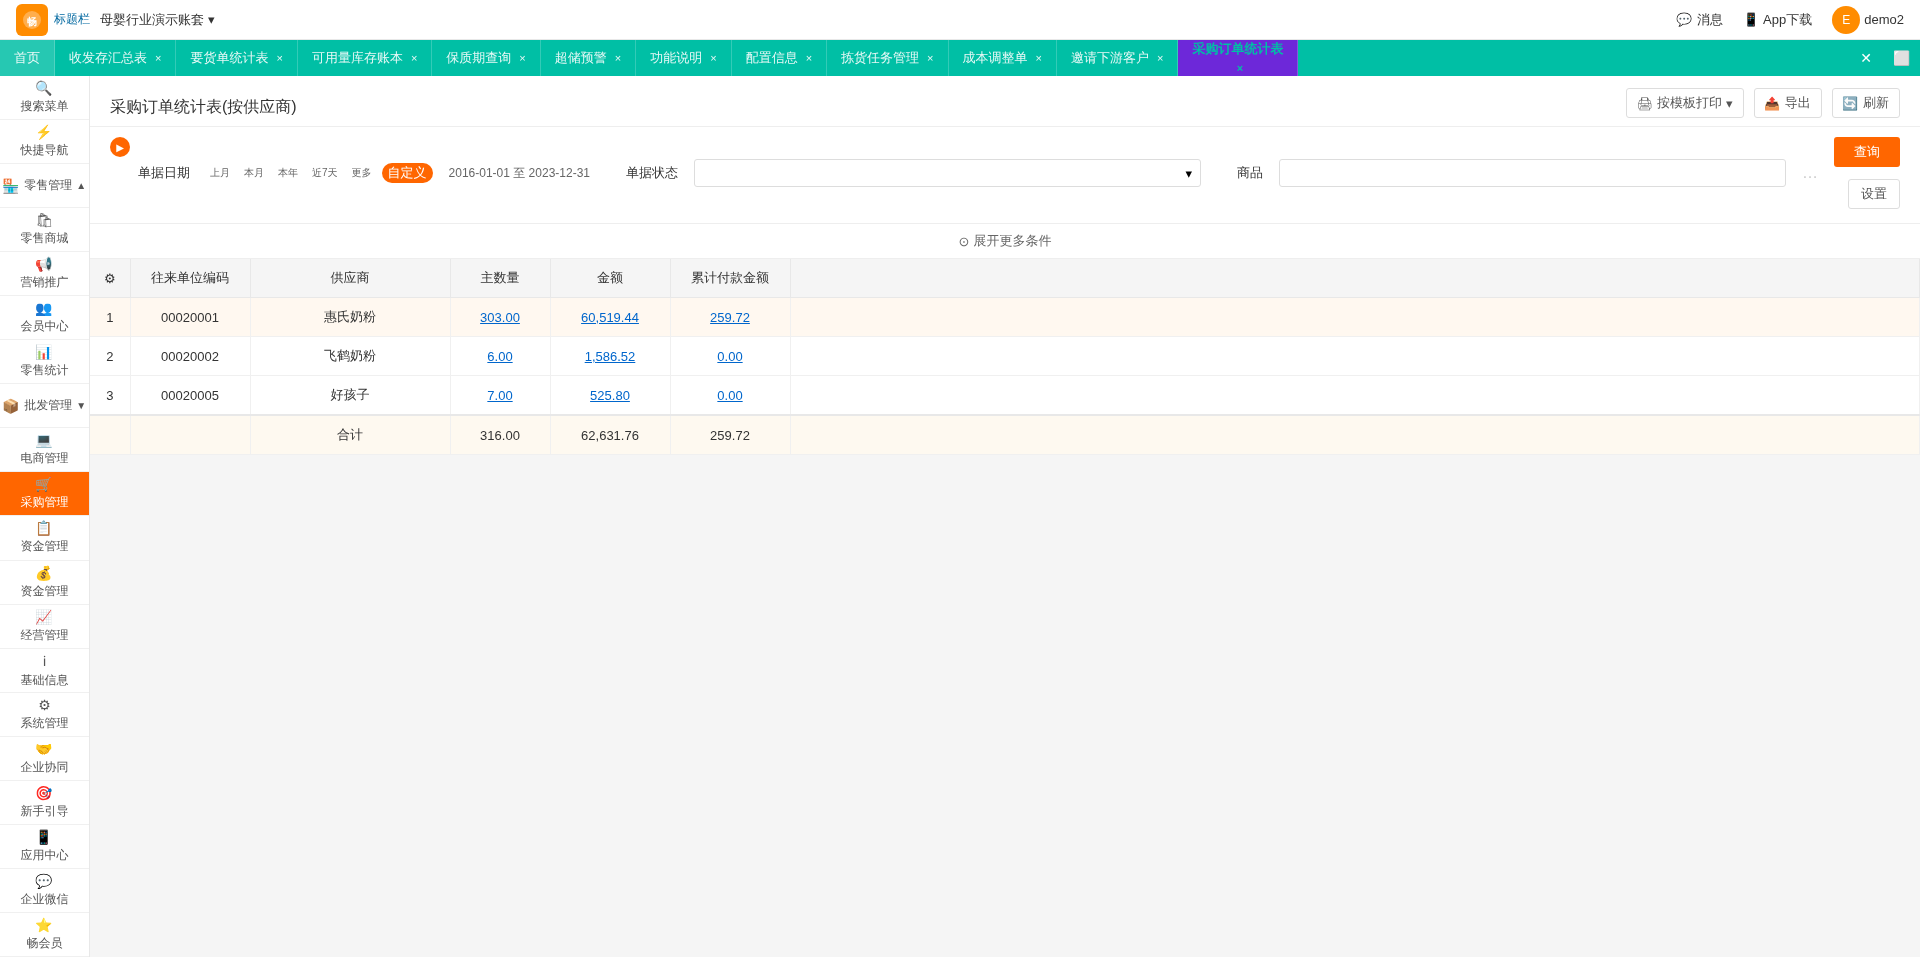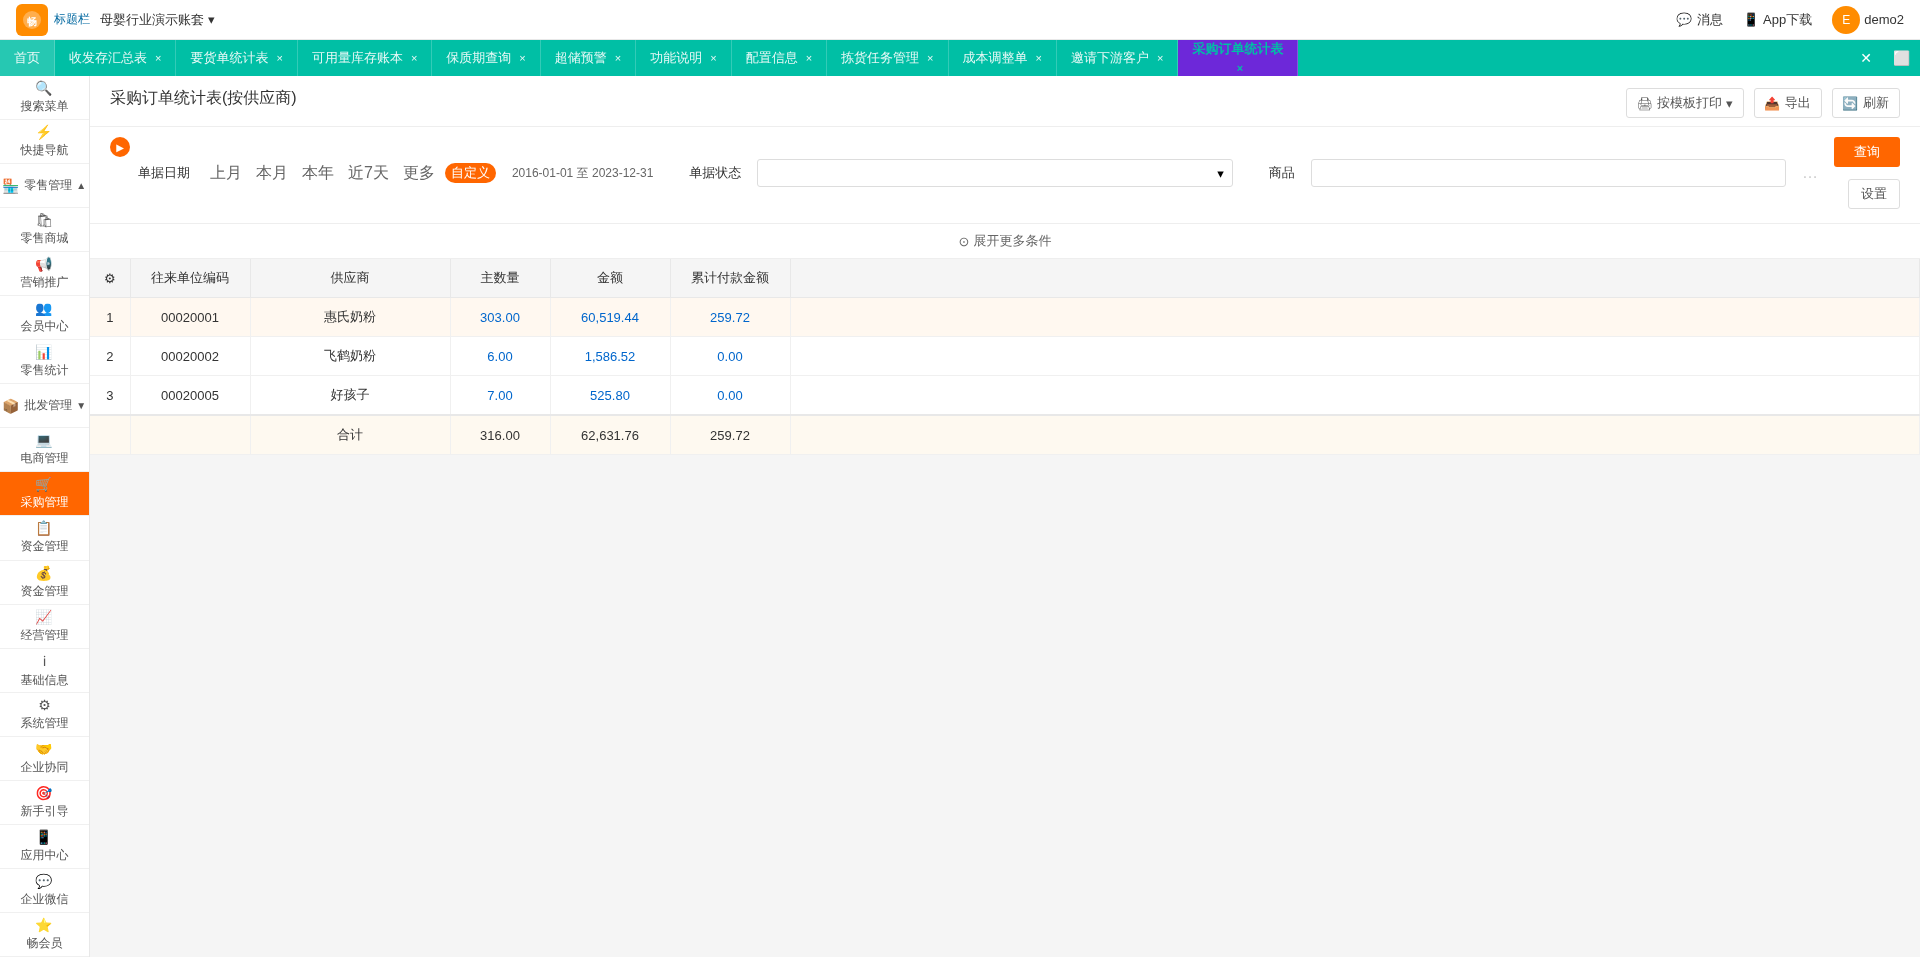--- a/index.html
+++ b/index.html
@@ -30,48 +30,48 @@
     .main-layout { display: flex; height: calc(957px - 40px - 36px); }
 
     
     .sidebar { width: 90px; background: #fff; border-right: 1px solid #e8e8e8; display: flex; flex-direction: column; overflow-y: auto; }
     .sidebar-item { height: 50px; display: flex; flex-direction: column; align-items: center; justify-content: center; gap: 2px; cursor: pointer; font-size: 12px; color: #555; border-bottom: 1px solid #f0f0f0; }
     .sidebar-item.active { background: #ff6600; color: white; }
     .sidebar-item .icon { font-size: 14px; }
 
     
     .content-area { flex: 1; background: #f5f5f5; overflow: auto; padding: 0; }
-    .page-header { background: #fff; padding: 12px 20px 8px; display: flex; align-items: flex-start; justify-content: space-between; border-bottom: 1px solid #eee; }
+    .page-header { background: #fff; padding: 12px 20px 8px; display: flex; align-items: flex-end; justify-content: space-between; border-bottom: 1px solid #eee; }
     .page-title { font-size: 16px; font-weight: 500; color: #333; }
     .header-actions { display: flex; align-items: center; gap: 10px; }
     .btn-print { display: flex; align-items: center; gap: 4px; padding: 5px 10px; border: 1px solid #ddd; background: #fff; border-radius: 3px; cursor: pointer; font-size: 13px; color: #555; }
     .btn-export { display: flex; align-items: center; gap: 4px; padding: 5px 10px; border: 1px solid #ddd; background: #fff; border-radius: 3px; cursor: pointer; font-size: 13px; color: #555; }
     .btn-refresh { display: flex; align-items: center; gap: 4px; padding: 5px 10px; border: 1px solid #ddd; background: #fff; border-radius: 3px; cursor: pointer; font-size: 13px; color: #555; }
     .filter-row { display: flex; align-items: center; gap: 16px; margin-bottom: 8px; flex-wrap: wrap; }
     .filter-label { font-size: 13px; color: #333; white-space: nowrap; }
     .date-shortcuts { display: flex; align-items: center; gap: 6px; }
-    .date-shortcut { font-size: 16px; color: #666; cursor: pointer; padding: 2px 4px; }
+    .date-shortcut { font-size: 10px; color: #666; cursor: pointer; padding: 2px 4px; }
     .date-range { display: flex; align-items: center; gap: 6px; font-size: 12px; color: #666; }
     .custom-badge { background: #ff6600; color: white; font-size: 13px; padding: 1px 6px; border-radius: 10px; }
     .select-box { flex: 1; height: 28px; border: 1px solid #ddd; border-radius: 3px; padding: 0 8px; font-size: 13px; background: #fff; cursor: pointer; display: flex; align-items: center; justify-content: space-between; }
     .filter-input { height: 28px; border: 1px solid #ddd; border-radius: 3px; padding: 0 8px; font-size: 13px; flex: 1; outline: none; }
     .btn-search { background: #ff6600; color: white; border: none; padding: 6px 20px; border-radius: 3px; cursor: pointer; font-size: 13px; }
     .btn-settings { background: #fff; color: #555; border: 1px solid #ddd; padding: 5px 12px; border-radius: 3px; cursor: pointer; font-size: 13px; margin-top: 6px; display: block; }
     .expand-more { display: flex; align-items: center; gap: 4px; font-size: 13px; color: #666; cursor: pointer; }
     .toggle-arrow { width: 20px; height: 20px; background: #ff6600; color: white; border-radius: 50%; display: flex; align-items: center; justify-content: center; font-size: 10px; cursor: pointer; margin-right: 8px; }
     .search-actions { display: flex; flex-direction: column; align-items: flex-end; gap: 6px; margin-left: auto; }
 
     
     .table-container { background: #fff; margin: 0; }
     table { width: 100%; border-collapse: collapse; }
     thead tr { background: #f5f5f5; }
     th { padding: 10px 12px; text-align: center; font-size: 13px; font-weight: 500; color: #333; border-bottom: 1px solid #e8e8e8; border-right: 1px solid #e8e8e8; white-space: nowrap; }
     td { padding: 10px 12px; text-align: center; font-size: 13px; color: #333; border-bottom: 1px solid #f0f0f0; border-right: 1px solid #f0f0f0; }
     tr.row-highlight { background: #fff8f0; }
-    .cell-link { color: #0066cc; cursor: pointer; }
+    .cell-link { color: #0066cc; cursor: pointer; text-decoration: underline; }
     .summary-row td { background: #fef9f0; font-weight: 500; border-top: 2px solid #e8e8e8; }
 
     
     .col-no { width: 50px; }
     .col-code { width: 120px; font-family: Liberation Serif, serif; }
     .col-supplier { width: 200px; }
     .col-qty { width: 100px; }
     .col-amount { width: 120px; }
     .col-paid { width: 120px; }
 

